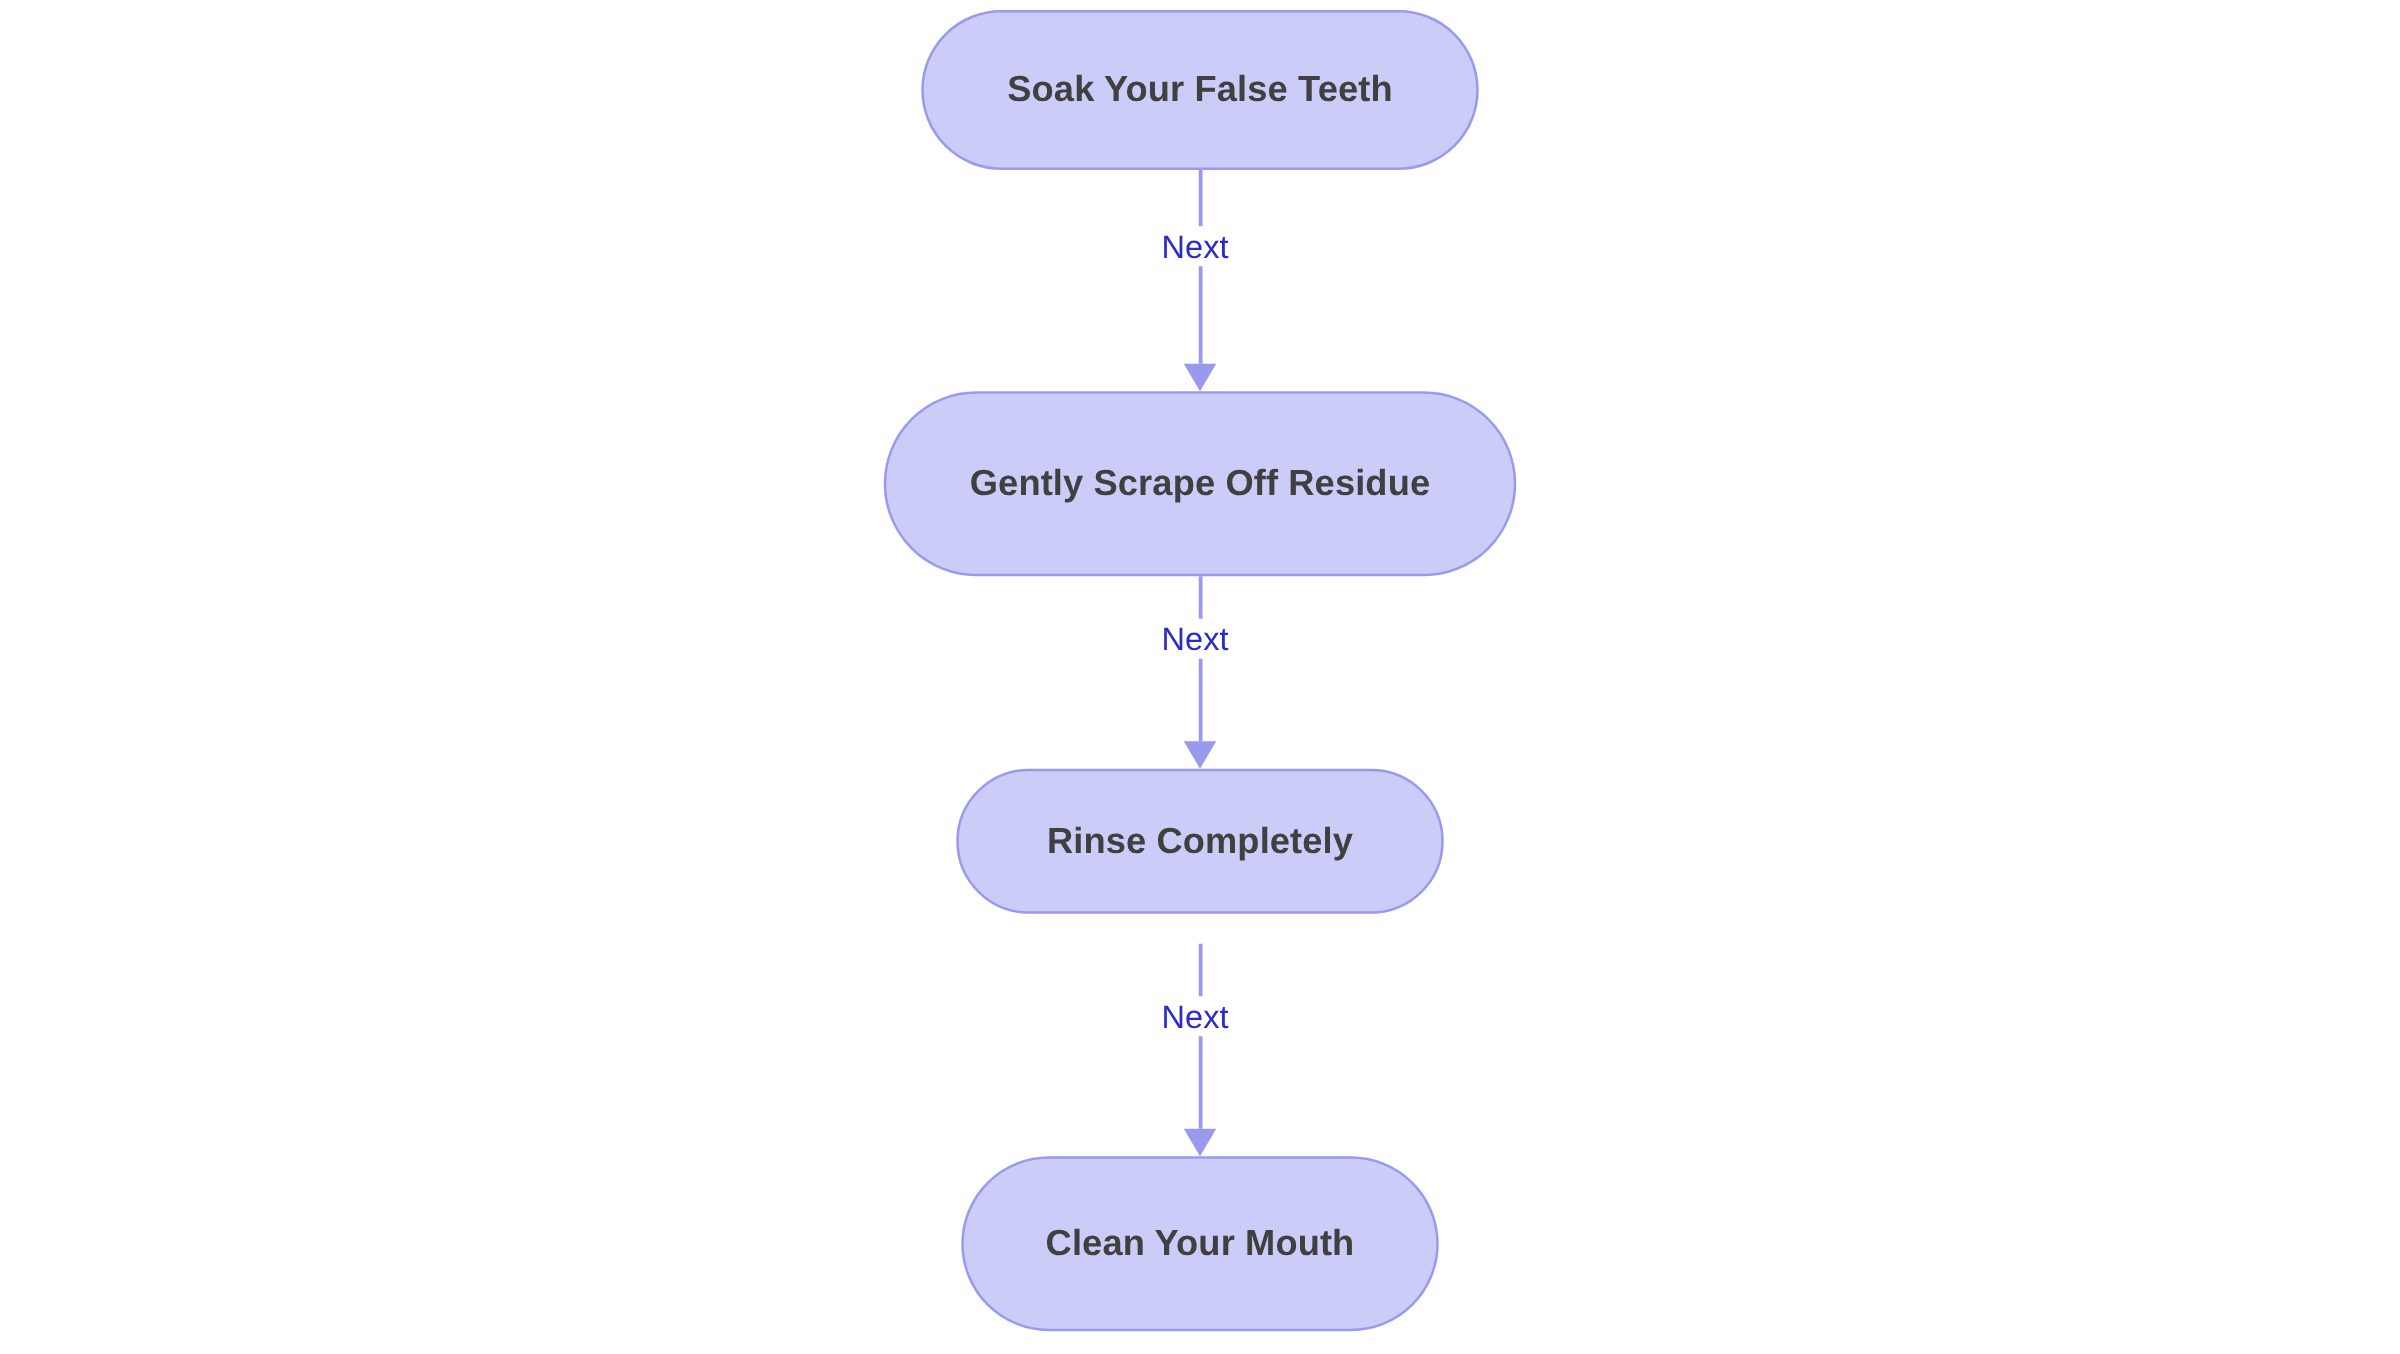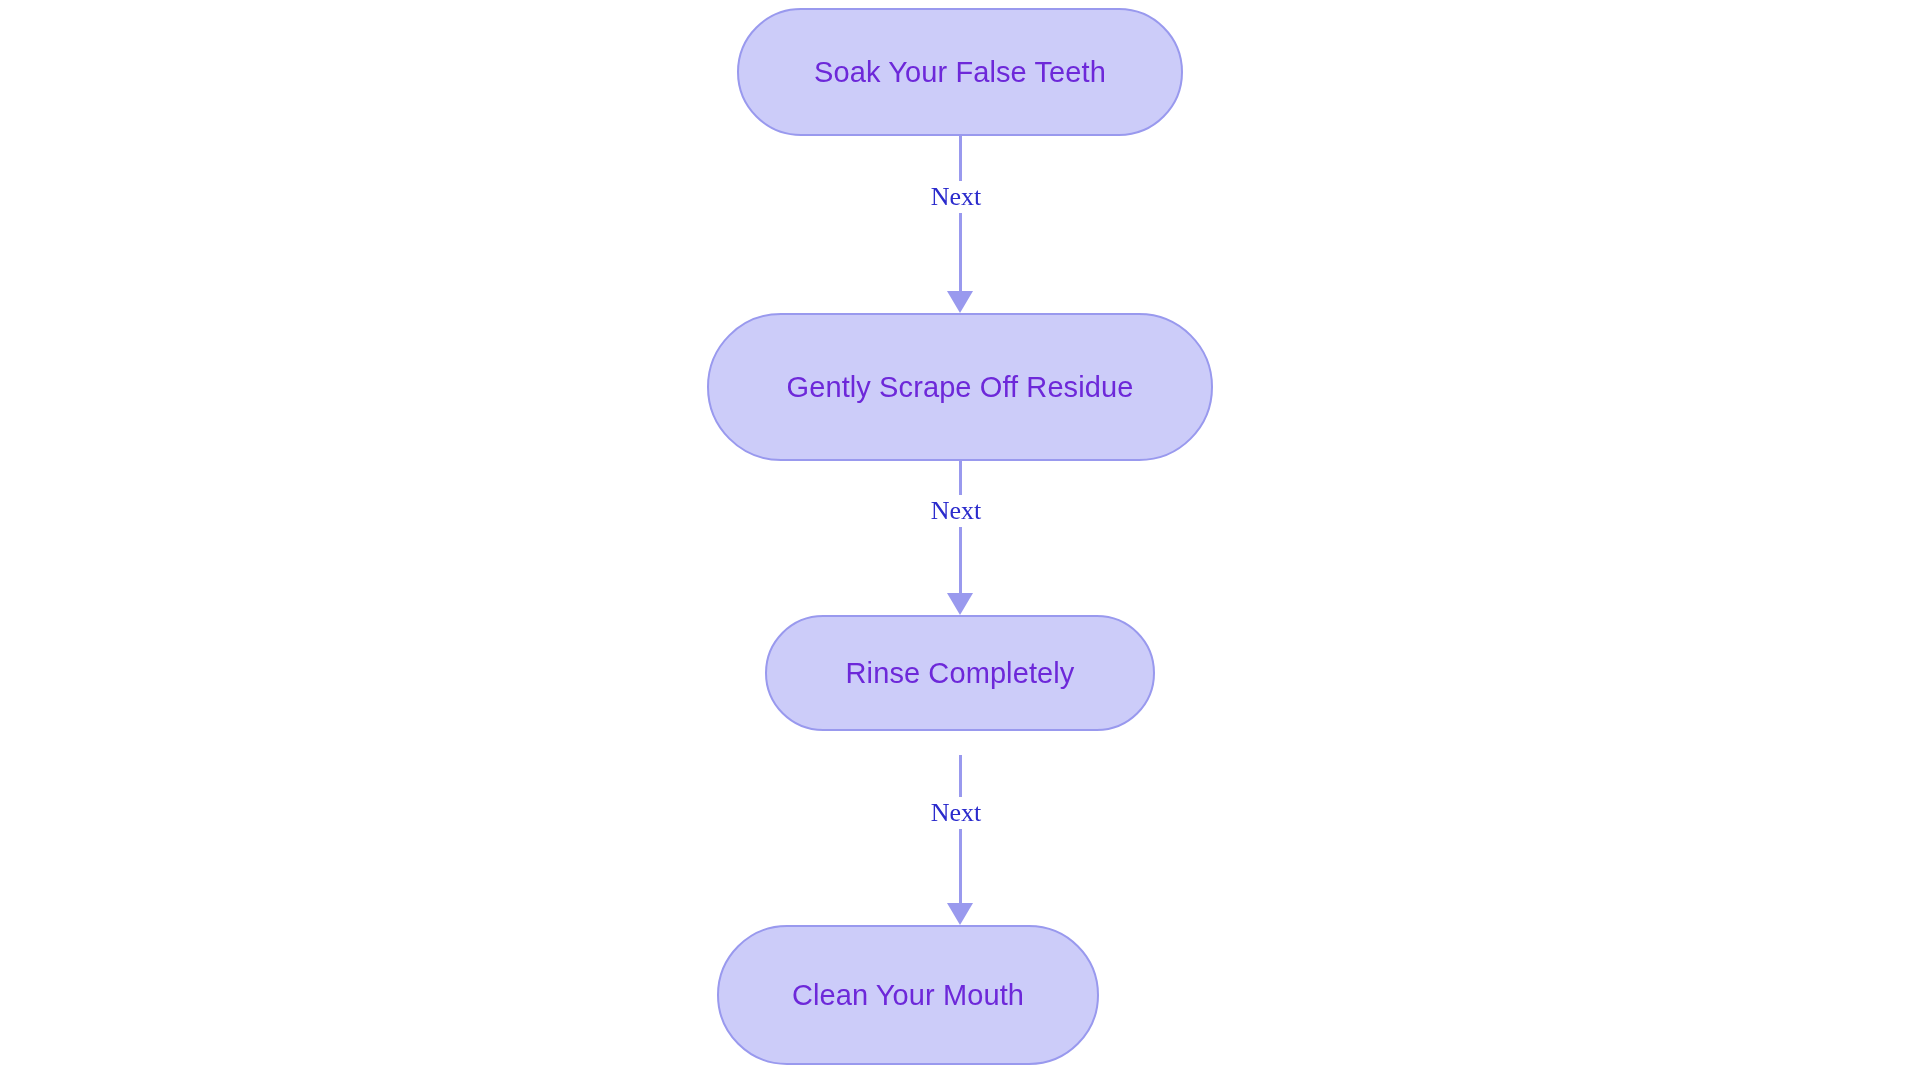--- a/index.html
+++ b/index.html
@@ -28,34 +28,34 @@
     box-sizing: border-box;
     display: flex;
     align-items: center;
     justify-content: center;
     background: #ccccf9;
     border: 2px solid #9999ee;
     border-radius: 9999px;
     transform: translateX(-50%);
   }
   .node-label {
-    color: #6d28d9;
+    color: #404040;
     font-size: 29px;
-    font-weight: 400;
+    font-weight: 700;
     line-height: 1;
     letter-spacing: 0.1px;
     white-space: nowrap;
     font-family: "Liberation Sans", "DejaVu Sans", sans-serif;
   }
 
   
   .node-n1 { left: 960px; top: 8px;   width: 446px; height: 128px; }
   .node-n2 { left: 960px; top: 313px; width: 506px; height: 148px; }
   .node-n3 { left: 960px; top: 615px; width: 390px; height: 116px; }
-  .node-n4 { left: 908px; top: 925px; width: 382px; height: 140px; }
+  .node-n4 { left: 960px; top: 925px; width: 382px; height: 140px; }
 
   
   .edge {
     position: absolute;
     transform: translateX(-50%);
     pointer-events: none;
   }
   .edge-line {
     position: absolute;
     left: 50%;
@@ -78,21 +78,21 @@
   .edge-label {
     position: absolute;
     left: 50%;
     transform: translateX(-50%);
     color: #2b2bcc;
     font-size: 26px;
     line-height: 1;
     white-space: nowrap;
     background: #ffffff;
     padding: 3px 6px;
-    font-family: Liberation Serif, serif;
+    font-family: Liberation Sans, sans-serif;
   }
 
   
   .edge-e1 { left: 960px; top: 136px; width: 160px; height: 177px; }
   .edge-e1 .edge-line  { height: 155px; }
   .edge-e1 .edge-label { top: 45px; margin-left: -4px; }
 
   
   .edge-e2 { left: 960px; top: 461px; width: 160px; height: 154px; }
   .edge-e2 .edge-line  { height: 132px; }

